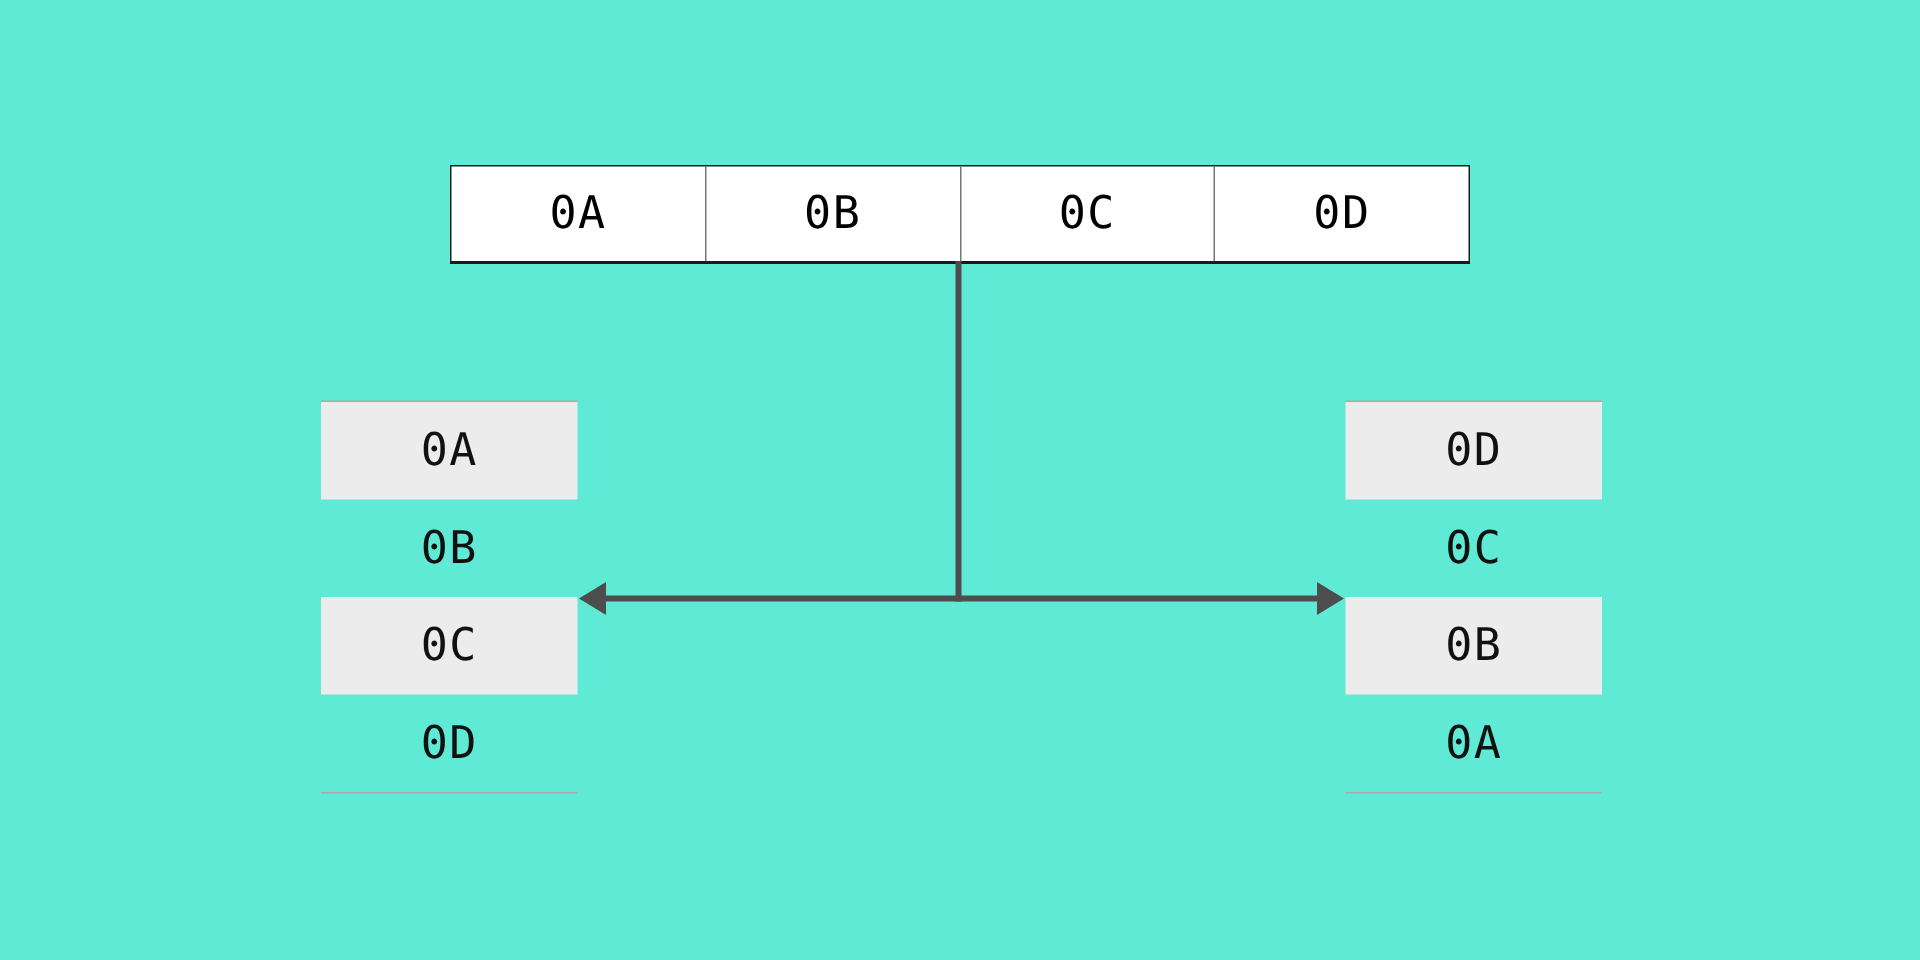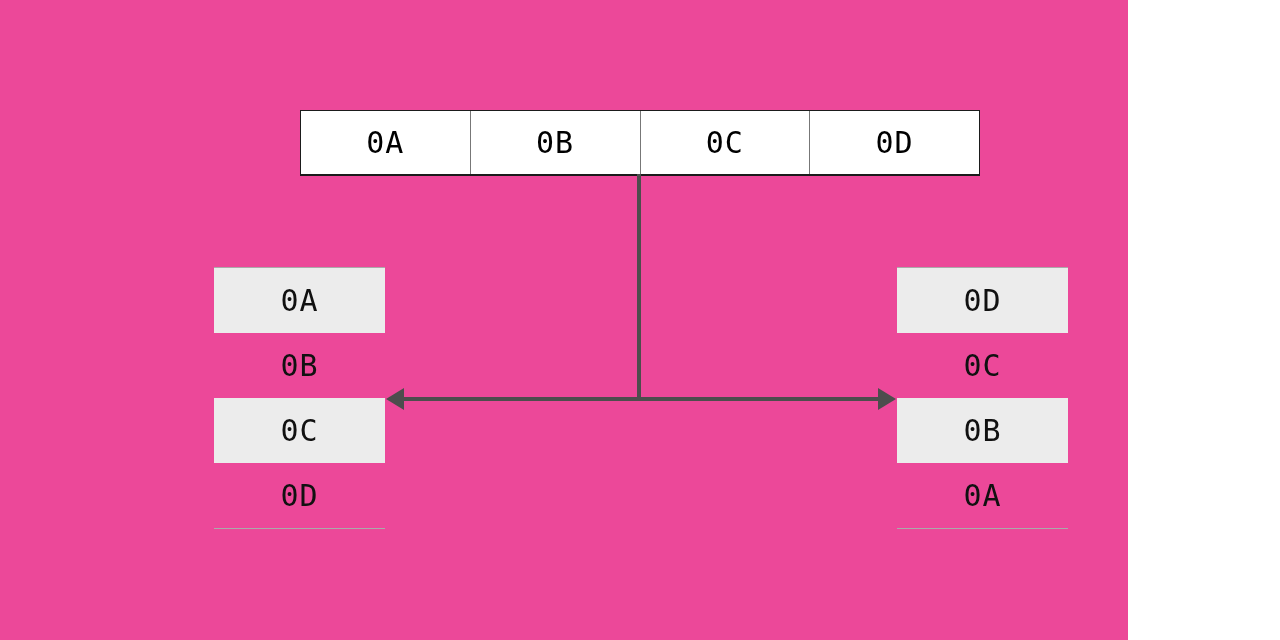--- a/index.html
+++ b/index.html
@@ -2,23 +2,23 @@
 <html><head>
 <meta charset="utf-8">
 <style>
   html, body {
     margin: 0;
     padding: 0;
     background: #ffffff;
   }
   #canvas {
     position: relative;
-    width: 1128px;
+    width: 1280px;
     height: 640px;
-    background: #ec4899;
+    background: #5eead4;
     overflow: hidden;
     font-family: "DejaVu Sans Mono", "Liberation Mono", monospace;
   }
 
   
   .top-table {
     position: absolute;
     left: 300px;
     top: 110px;
     width: 680px;

